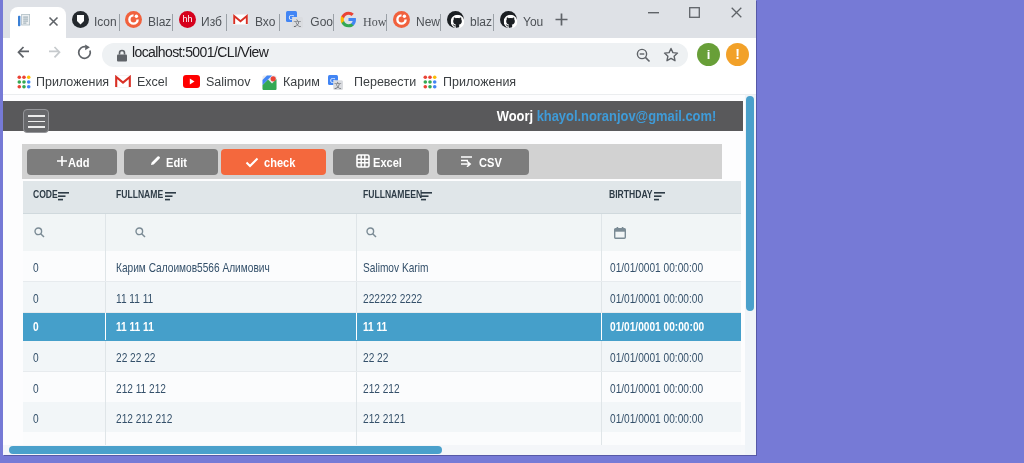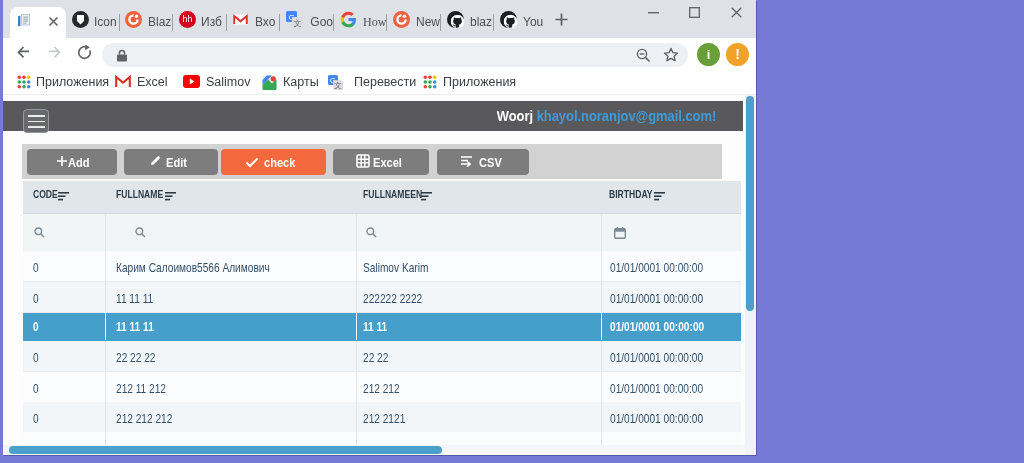--- a/index.html
+++ b/index.html
@@ -177,20 +177,21 @@
             <line x1="3.7" y1="6" x2="8.3" y2="6" stroke="#5f6368" stroke-width="1.4"></line>
             <line x1="9.4" y1="9.4" x2="13.5" y2="13.5" stroke="#5f6368" stroke-width="1.6"></line>
           </svg>
         <svg style="position:absolute;left:561px;top:4px;" width="16" height="16" viewBox="0 0 16 16">
             <path d="M8 1.5 L9.9 5.6 14.5 6.1 11.1 9.2 12 13.7 8 11.4 4 13.7 4.9 9.2 1.5 6.1 6.1 5.6 z" fill="none" stroke="#5f6368" stroke-width="1.4" stroke-linejoin="round"></path>
           </svg>
       </div>
       <div style="position:absolute;left:694px;top:5px;width:23px;height:23px;border-radius:50%;background:#689f38;color:#fff;font-size:13px;font-weight:bold;text-align:center;line-height:23px;">i</div>
       <div style="position:absolute;left:723px;top:5px;width:23px;height:23px;border-radius:50%;background:#f2a129;color:#fff;font-size:14px;font-weight:bold;text-align:center;line-height:23px;">!</div>
     </div>
+    <div id="urltext">localhost:5001/CLI/View</div>
     <div id="bookmarks">
       <svg class="bkg" style="left:14px;" width="14" height="14" viewBox="0 0 14 14">
           <circle cx="2.3" cy="2.3" r="1.8" fill="#ea4335"></circle>
           <circle cx="7" cy="2.3" r="1.8" fill="#ea4335"></circle>
           <circle cx="11.7" cy="2.3" r="1.8" fill="#fbbc05"></circle>
           <circle cx="2.3" cy="7" r="1.8" fill="#34a853"></circle>
           <circle cx="7" cy="7" r="1.8" fill="#34a853"></circle>
           <circle cx="11.7" cy="7" r="1.8" fill="#4285f4"></circle>
           <circle cx="2.3" cy="11.7" r="1.8" fill="#ea4335"></circle>
           <circle cx="7" cy="11.7" r="1.8" fill="#34a853"></circle>
@@ -206,21 +207,21 @@
           <rect width="17" height="13" rx="3" fill="#f00"></rect>
           <path d="M6.8 3.5 L11.5 6.5 L6.8 9.5 z" fill="#fff"></path>
         </svg>
       <div class="bktext" style="left:203px;">Salimov</div>
       <svg class="bkg" style="left:259px;" width="15" height="15" viewBox="0 0 15 15">
           <rect x="0.5" y="0.5" width="14" height="14" rx="1.5" fill="#e8eaed"></rect>
           <path d="M0.5 10 L6 4.5 L10 8.5 L14.5 4 V14 a1 1 0 0 1 -1 1 H1.5 a1 1 0 0 1 -1 -1 z" fill="#34a853"></path>
           <path d="M0.5 5 L5 0.5 H10 L0.5 10 z" fill="#4285f4"></path>
           <circle cx="11.2" cy="3.8" r="2.6" fill="#ea4335"></circle>
         </svg>
-      <div class="bktext" style="left:280px;">Карты</div>
+      <div class="bktext" style="left:280px;">Карим</div>
       <svg class="bkg" style="left:325px;" width="15" height="15" viewBox="0 0 15 15">
           <rect x="0" y="0" width="10" height="10" rx="1.5" fill="#4285f4"></rect>
           <text x="5" y="7.8" font-size="7.5" fill="#fff" text-anchor="middle" font-family="Liberation Sans">G</text>
           <rect x="5.2" y="5.2" width="9.8" height="9.8" rx="1.5" fill="#dadce0"></rect>
           <text x="10" y="12.8" font-size="7.5" fill="#5f6368" text-anchor="middle" font-family="Liberation Sans">文</text>
         </svg>
       <div class="bktext" style="left:351px;">Перевести</div>
       <svg class="bkg" style="left:420px;" width="14" height="14" viewBox="0 0 14 14">
           <circle cx="2.3" cy="2.3" r="1.8" fill="#ea4335"></circle>
           <circle cx="7" cy="2.3" r="1.8" fill="#ea4335"></circle>

